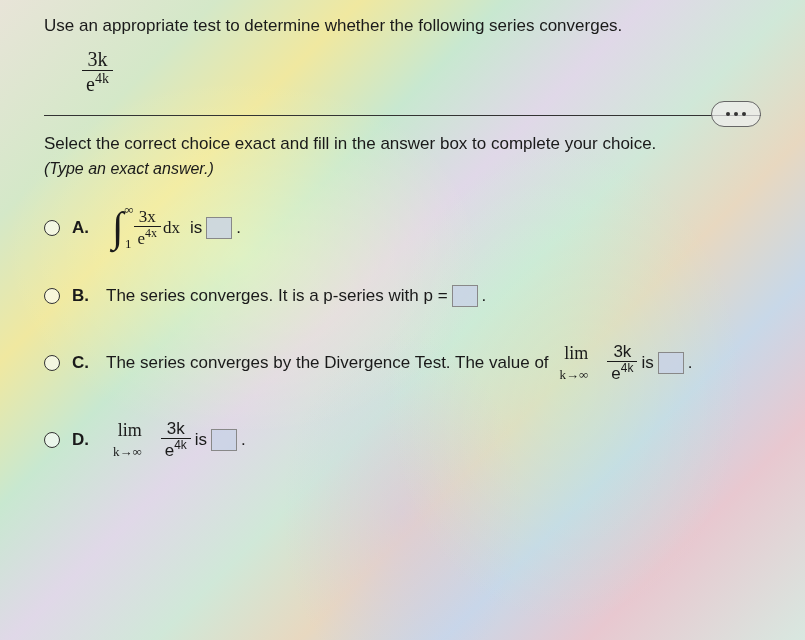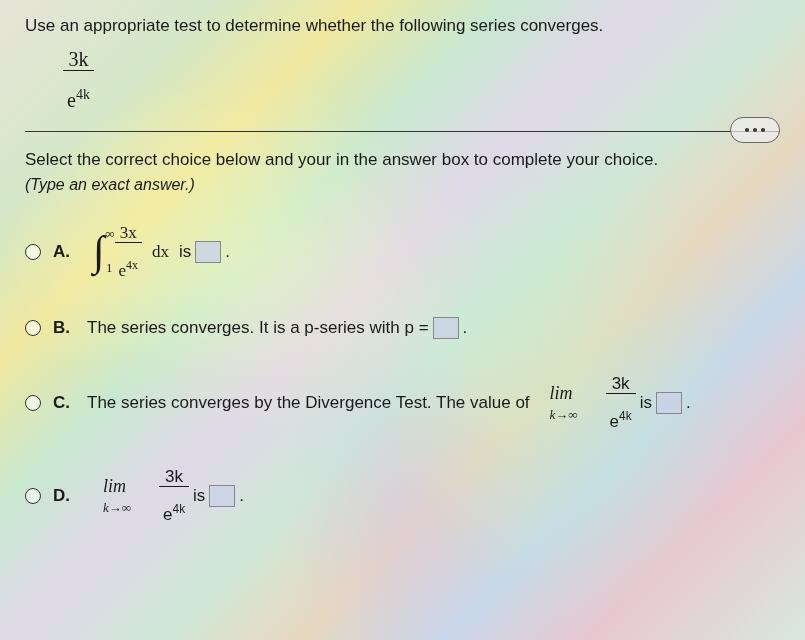--- a/index.html
+++ b/index.html
@@ -17,30 +17,30 @@
       overflow: hidden;
     }
     .glare {
       position: absolute;
       inset: 0;
       background: radial-gradient(ellipse 400px 300px at 30% 40%, rgba(255,255,180,0.4), transparent 60%),
                   radial-gradient(ellipse 300px 400px at 70% 60%, rgba(180,255,200,0.3), transparent 60%),
                   radial-gradient(ellipse 200px 300px at 50% 80%, rgba(200,180,255,0.3), transparent 60%);
       pointer-events: none;
     }
-    .content { position: relative; padding: 16px 25px; }
+    .content { position: relative; padding: 16px 44px; }
     .question-text { font-size: 17px; margin-bottom: 12px; }
     .series-expr { margin: 8px 0 20px 30px; font-family: 'Times New Roman', serif; font-size: 20px; }
     .sigma-block { display: inline-block; text-align: center; vertical-align: middle; }
     .sigma-top { font-size: 14px; line-height: 1; }
     .sigma { font-size: 36px; line-height: 0.9; }
     .sigma-bot { font-size: 14px; line-height: 1; }
     .frac { display: inline-block; text-align: center; vertical-align: middle; margin-left: 8px; }
     .frac .num { display: block; border-bottom: 1.5px solid #1a1a1a; padding: 0 4px; line-height: 1.1; }
-    .frac .den { display: block; padding: 0 4px; line-height: 1.1; margin-top: 16px; }
+    .frac .den { display: block; padding: 0 4px; line-height: 1.1; }
     .frac.small .num, .frac.small .den { font-size: 17px; }
     sup { font-size: 0.7em; }
     .hr { border: none; border-top: 1.5px solid #333; margin: 12px 0 18px 0; position: relative; }
     .more-btn {
       position: absolute; right: 0; top: -14px; width: 50px; height: 26px;
       border: 1.5px solid #666; border-radius: 13px; background: rgba(240,240,240,0.7);
       display: flex; justify-content: center; align-items: center; gap: 4px; cursor: pointer;
     }
     .more-btn span { width: 4px; height: 4px; background: #333; border-radius: 50%; }
     .instruction { font-size: 17px; margin-bottom: 6px; }
@@ -53,25 +53,25 @@
     .choice-label { font-weight: bold; font-size: 17px; flex-shrink: 0; width: 22px; }
     .choice-text { font-size: 17px; display: flex; align-items: center; flex-wrap: wrap; gap: 4px; }
     .answer-box {
       display: inline-block; width: 26px; height: 22px;
       background: rgba(200,210,230,0.8); border: 1px solid #888; vertical-align: middle;
     }
     .integral-block { display: inline-flex; align-items: center; font-family: 'Times New Roman', serif; margin: 0 6px; }
     .int-sym { position: relative; font-size: 42px; line-height: 0.8; margin-right: 2px; }
     .int-top { position: absolute; top: -6px; right: -10px; font-size: 13px; }
     .int-bot { position: absolute; bottom: -4px; right: -8px; font-size: 13px; }
-    .limit-block { display: inline-block; text-align: left; font-family: 'Times New Roman', serif; vertical-align: middle; margin: 0 16px; font-style: italic; }
+    .limit-block { display: inline-block; text-align: right; font-family: 'Times New Roman', serif; vertical-align: middle; margin: 0 7px; }
     .lim-top { font-size: 18px; }
     .lim-bot { font-size: 13px; }
     .math { font-family: 'Times New Roman', serif; }
-    .dx { font-family: 'Times New Roman', serif; margin-left: 10px; }
+    .dx { font-family: 'Times New Roman', serif; margin-left: 2px; }
   </style>
 </head>
 <body>
 
 <div class="glare"></div>
 
 <div class="content">
   <div class="question-text">Use an appropriate test to determine whether the following series converges.</div>
 
   <div class="series-expr">
@@ -83,21 +83,21 @@
 
   <div style="position:relative;">
     <hr class="hr">
     <div class="more-btn">
       <span></span>
         <span></span>
         <span></span>
     </div>
   </div>
 
-  <div class="instruction">Select the correct choice below and your in the answer box to complete your choice.</div>
+  <div class="instruction">Select the correct choice exact and fill in the answer box to complete your choice.</div>
   <div class="subinstruction">(Type an exact answer.)</div>
 
   <div class="choice">
     <div class="radio"></div>
     <div class="choice-label">A.</div>
     <div class="choice-text">
       <span class="integral-block">
         <span class="int-sym">∫
           <span class="int-top">∞</span>
           <span class="int-bot">1</span>

